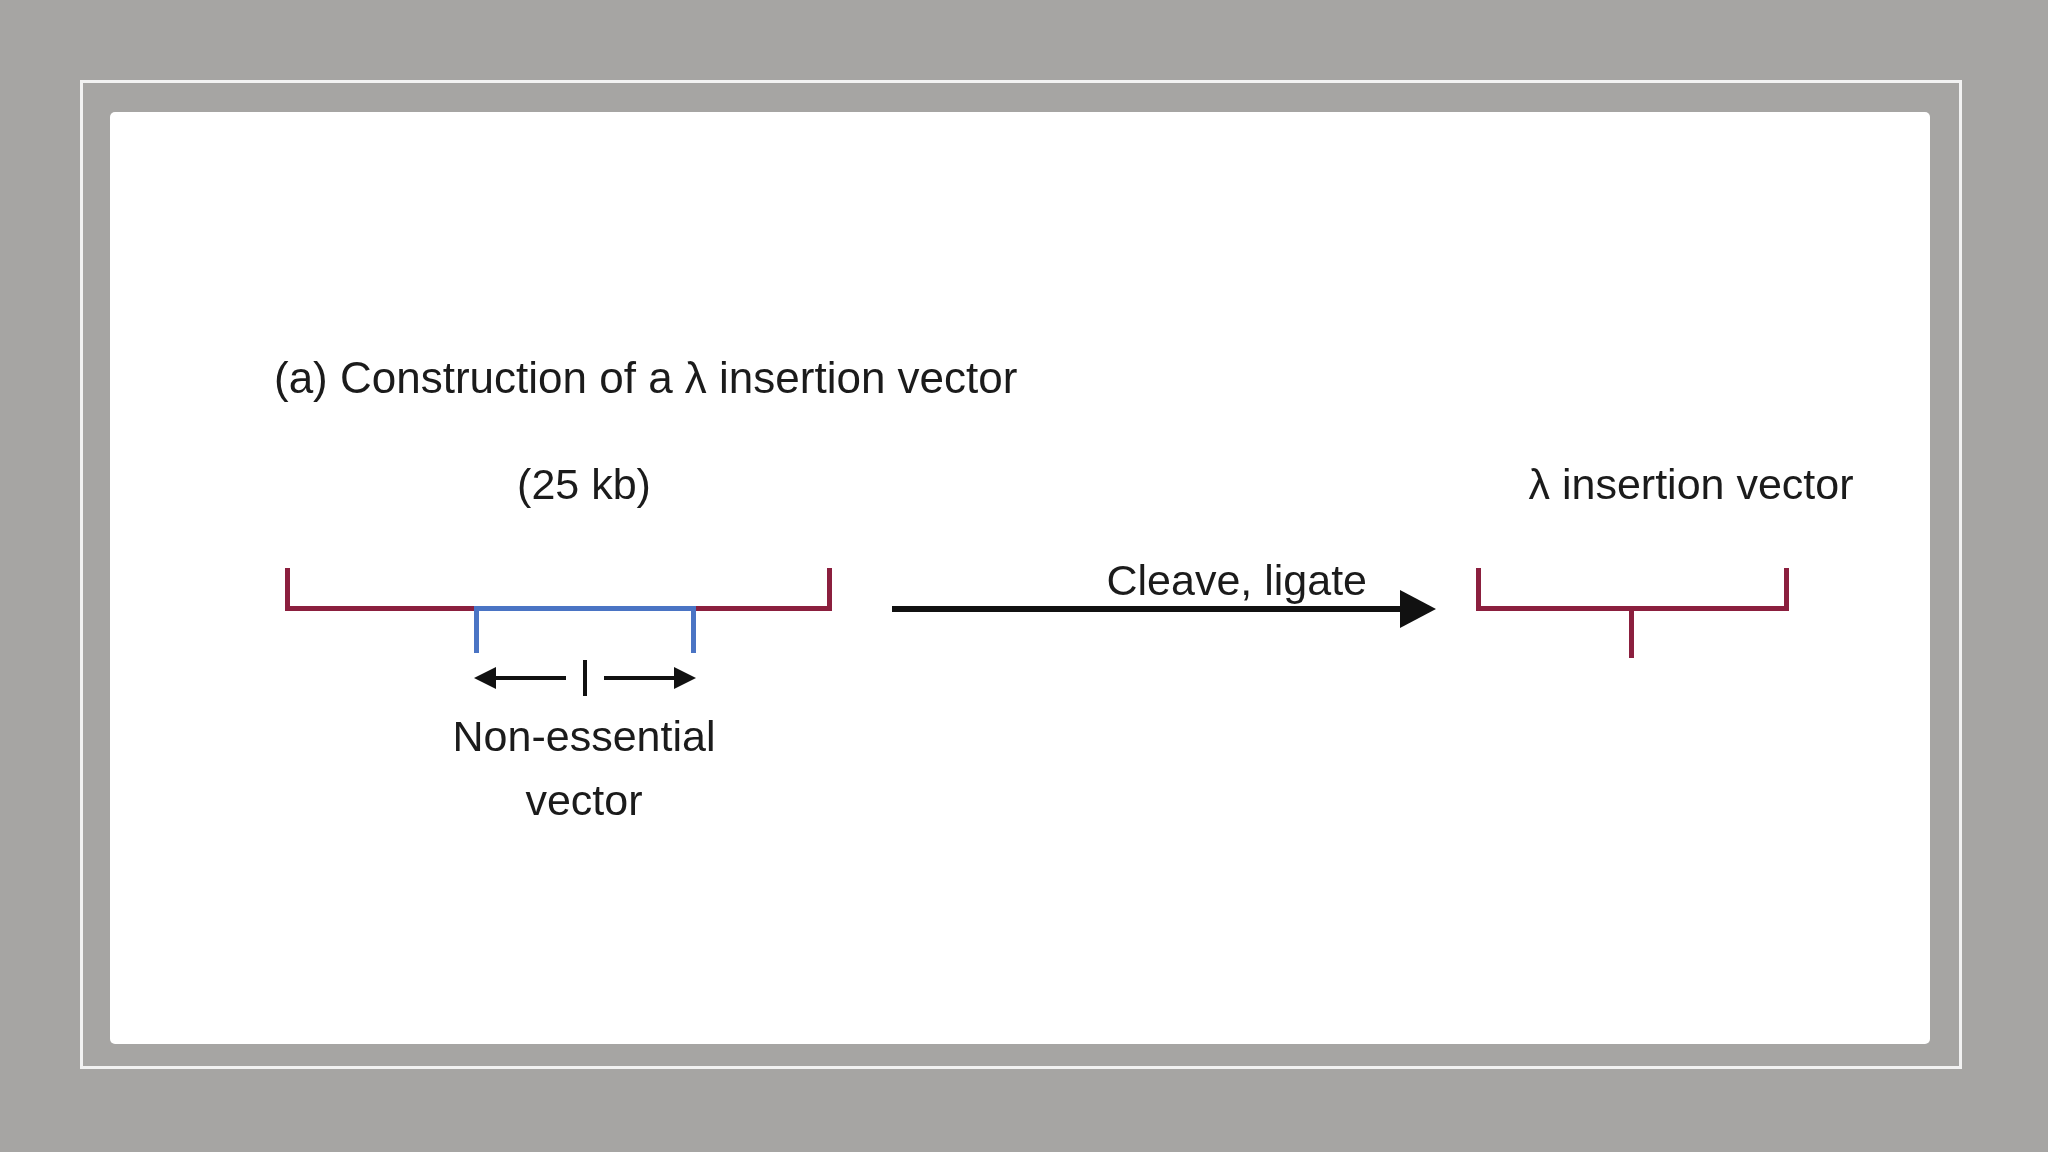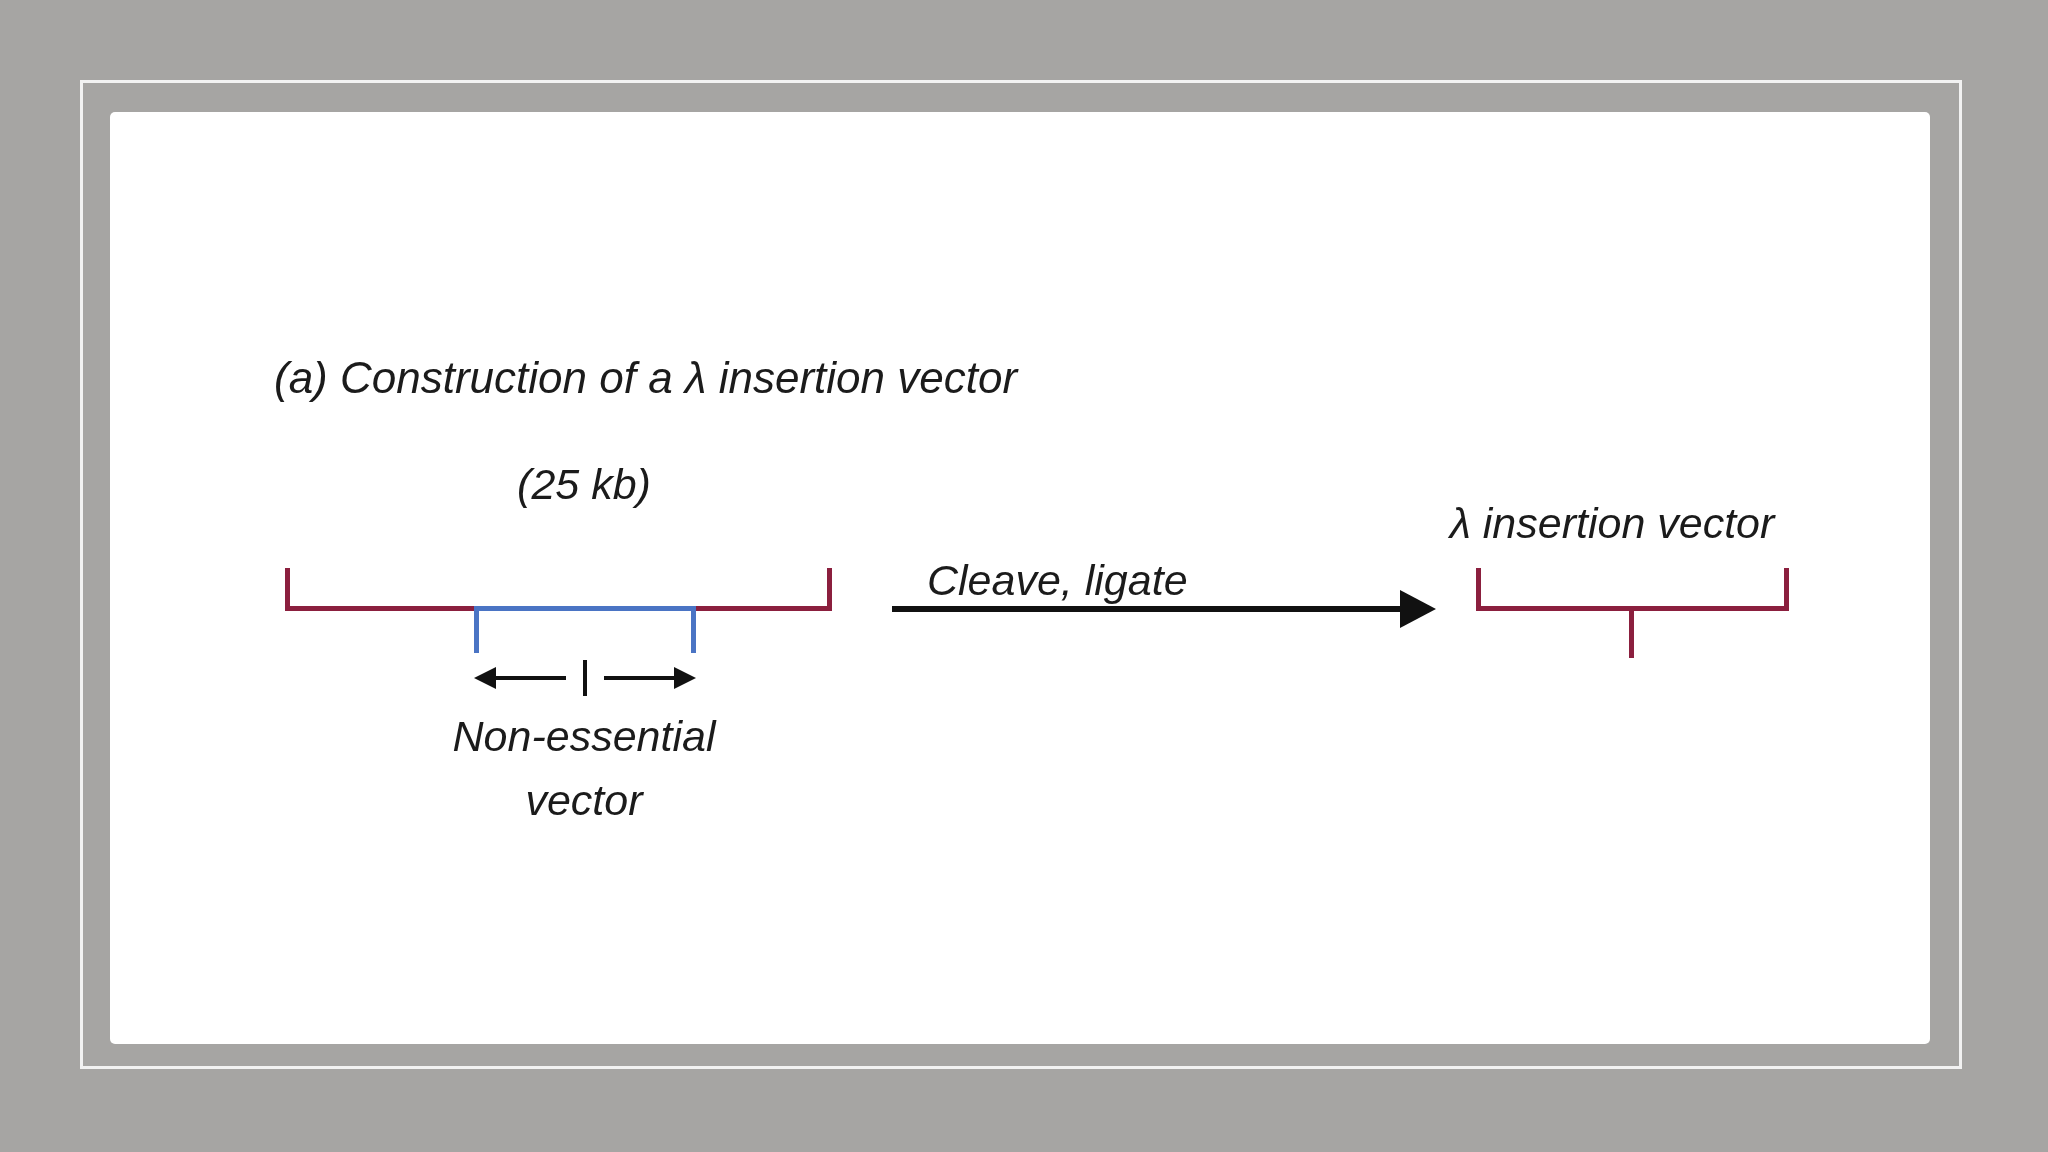--- a/index.html
+++ b/index.html
@@ -20,27 +20,27 @@
     border: 3px solid #f2f2f2;
   }
   .panel {
     position: absolute;
     left: 110px; top: 112px;
     width: 1820px; height: 932px;
     background: #ffffff;
     border-radius: 5px;
   }
 
-  .txt { position: absolute; font-size: 43px; line-height: 64px; color: var(--text, #1b1b1b); font-style: italic; }
+  .txt { position: absolute; font-size: 43px; line-height: 64px; color: var(--text, #1b1b1b); }
   .title { left: 274px; top: 352px; font-size: 44px; line-height: 52px; }
   .center2 { width: 440px; text-align: center; }
 
   .lbl-normal-dna { left: 364px; top: 452px; }
-  .lbl-insertion  { left: 1392px; top: 452px; margin-top: 39px; }
-  .lbl-cleave     { left: 927px; top: 548px; text-align: left; }
+  .lbl-insertion  { left: 1471px; top: 452px; }
+  .lbl-cleave     { left: 927px; top: 548px; text-align: right; }
   .lbl-nonessential { left: 364px; top: 704px; }
 
   
   .bracket-u {
     position: absolute;
     border-left: 5px solid var(--dna-line, #8b1f3e);
     border-right: 5px solid var(--dna-line, #8b1f3e);
     border-bottom: 5px solid var(--dna-line, #8b1f3e);
   }
   .bracket-left  { left: 285px; top: 568px; width: 547px; height: 43px; }

